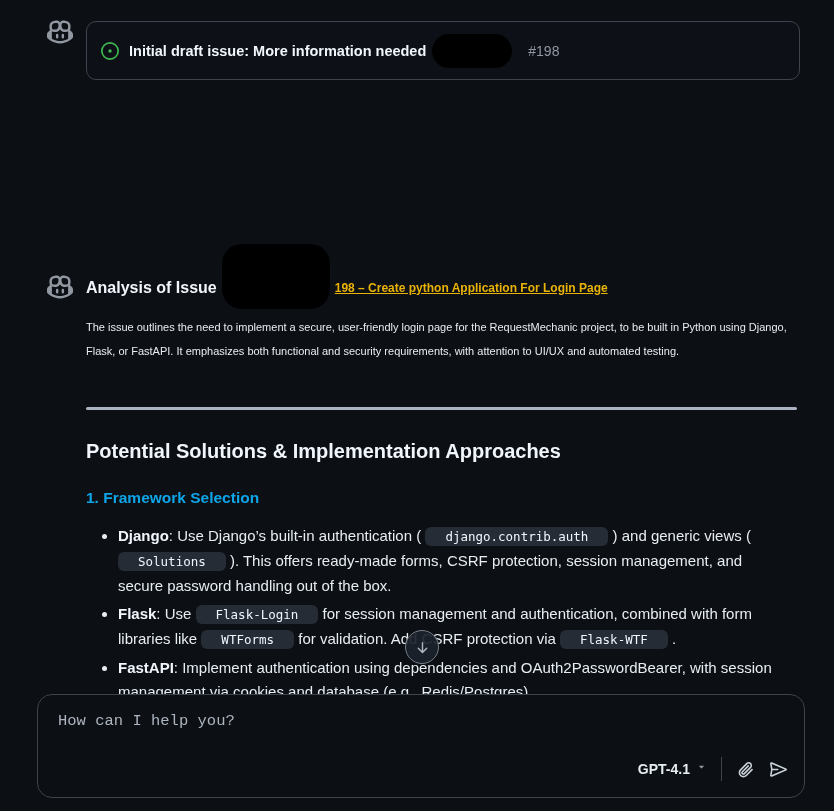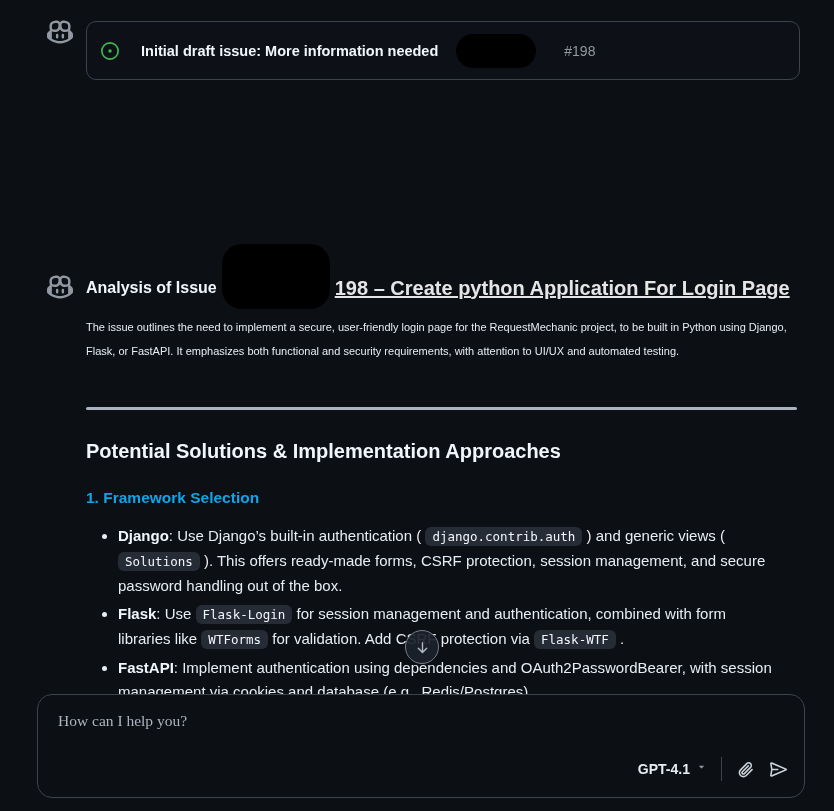--- a/index.html
+++ b/index.html
@@ -33,21 +33,20 @@
     top: 21px;
     width: 714px;
     height: 59px;
     border: 1px solid #3d444d;
     border-radius: 10px;
     display: flex;
     align-items: center;
     padding: 0 14px;
     cursor: pointer;
     background: #0d1117;
-    gap: 12px;
   }
   .issue-card .issue-icon { width: 18px; height: 18px; flex: 0 0 auto; color: #3fb950; }
   .issue-card .issue-title {
     margin-left: 10px;
     font-size: 14.5px;
     font-weight: 700;
     color: #f0f6fc;
     white-space: nowrap;
   }
   .redaction-pill {
@@ -93,23 +92,23 @@
     width: 108px;
     height: 65px;
     border-radius: 20px;
     background: #000000;
     margin: 0 5px;
     position: relative;
     top: -12px;
     flex: 0 0 auto;
   }
   .analysis-heading .heading-link {
-    font-size: 20px;
-    font-weight: 700;
-    color: #e5e5e5;
+    font-size: 12px;
+    font-weight: 700;
+    color: #eab308;
     text-decoration: underline;
     cursor: pointer;
   }
 
   .summary-para {
     position: absolute;
     left: 86px;
     top: 315px;
     width: 712px;
     font-size: 11px;
@@ -156,21 +155,21 @@
     color: #e6edf3;
   }
   .bullet-list li { margin-bottom: 4px; }
   .bullet-list strong { color: #f0f6fc; }
 
   .inline-code {
     font-family: "DejaVu Sans Mono", "Liberation Mono", monospace;
     font-size: 12.5px;
     background: #262c36;
     color: #f0f6fc;
-    padding: 2px 7px;
+    padding: 2px 20px;
     border-radius: 6px;
     white-space: nowrap;
   }
 
   .scroll-down-btn {
     position: absolute;
     left: 405px;
     top: 630px;
     width: 34px;
     height: 34px;
@@ -201,21 +200,21 @@
   .composer textarea {
     position: absolute;
     left: 0; top: 0;
     width: 100%;
     height: 62px;
     background: transparent;
     border: none;
     outline: none;
     resize: none;
     padding: 17px 20px 0 20px;
-    font-family: Liberation Serif, serif;
+    font-family: Liberation Mono, monospace;
     font-size: 15.5px;
     color: #f0f6fc;
   }
   .composer textarea::placeholder { color: #adb5bf; opacity: 1; }
 
   .composer-controls {
     position: absolute;
     right: 14px;
     bottom: 16px;
     display: flex;

